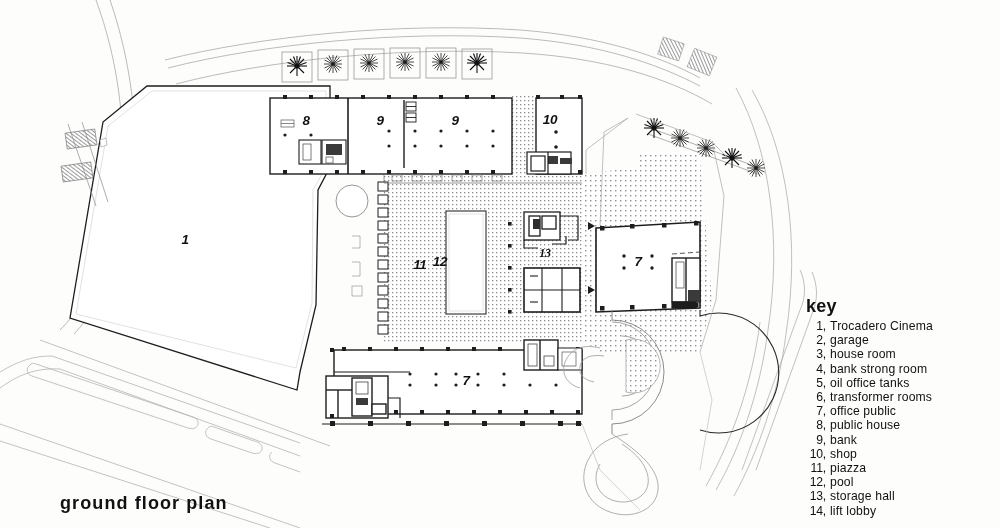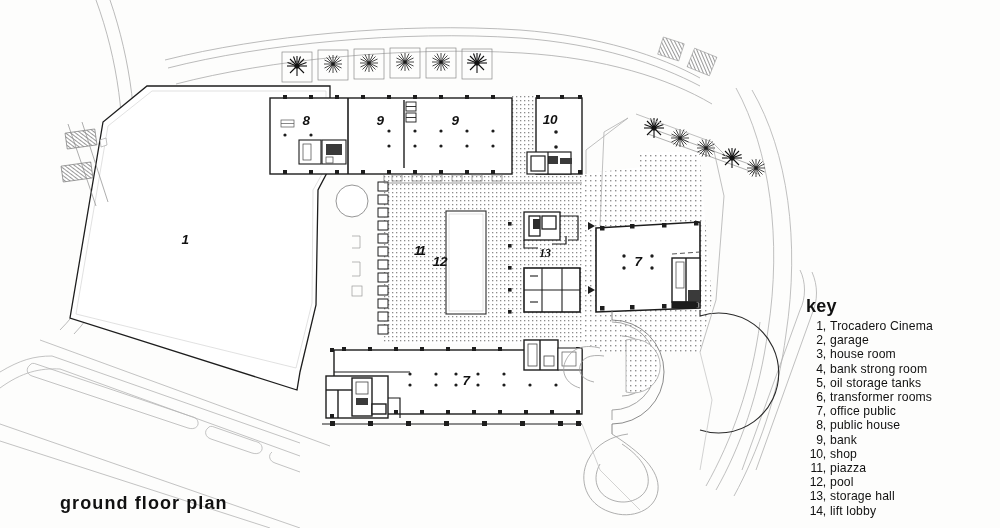--- a/index.html
+++ b/index.html
@@ -514,21 +514,21 @@
       <path d="M 582 424 L 600 470 L 640 510"></path>
     </g>
 
   </svg>
 
   <div class="pnum" style="left:185px;top:239px;">1</div>
   <div class="pnum" style="left:306px;top:120px;">8</div>
   <div class="pnum" style="left:380px;top:120px;">9</div>
   <div class="pnum" style="left:455px;top:120px;">9</div>
   <div class="pnum" style="left:550px;top:119px;">10</div>
-  <div class="pnum" style="left:419px;top:250px;letter-spacing:-2px;">11</div>
+  <div class="pnum" style="left:419px;top:265px;letter-spacing:-2px;font-family:Liberation Mono, monospace;">11</div>
   <div class="pnum" style="left:440px;top:261px;">12</div>
   <div class="pnum sm" style="left:545px;top:253px;">13</div>
   <div class="pnum" style="left:638px;top:261px;">7</div>
   <div class="pnum" style="left:466px;top:380px;">7</div>
 
   <div class="key-panel">
     <div class="key-title">key</div>
     <ul class="key-list" id="key-list">
         <li>
           <span class="key-num">1,</span>
@@ -541,21 +541,21 @@
         <li>
           <span class="key-num">3,</span>
           <span class="key-lbl">house room</span>
         </li>
         <li>
           <span class="key-num">4,</span>
           <span class="key-lbl">bank strong room</span>
         </li>
         <li>
           <span class="key-num">5,</span>
-          <span class="key-lbl">oil storage tanks</span>
+          <span class="key-lbl">oil office tanks</span>
         </li>
         <li>
           <span class="key-num">6,</span>
           <span class="key-lbl">transformer rooms</span>
         </li>
         <li>
           <span class="key-num">7,</span>
           <span class="key-lbl">office public</span>
         </li>
         <li>

